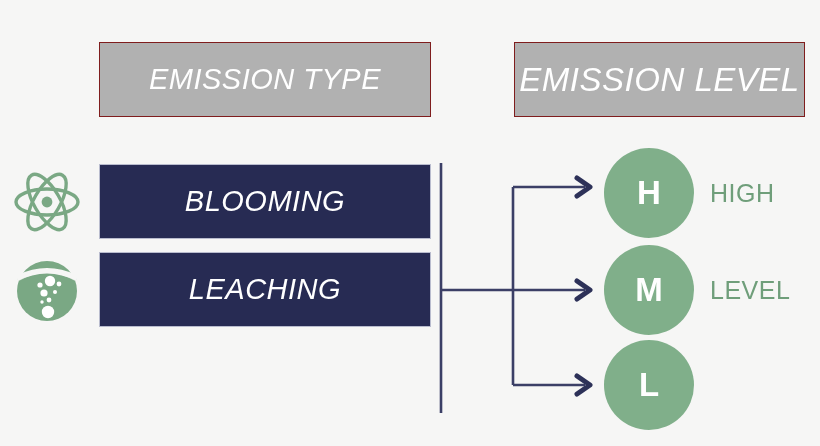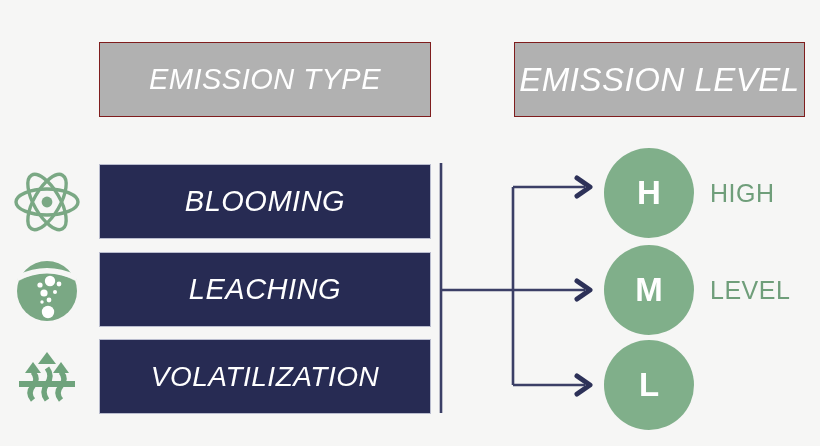--- a/index.html
+++ b/index.html
@@ -172,38 +172,20 @@
           <circle cx="43" cy="37" r="2.0"></circle>
           <circle cx="37" cy="45" r="2.4"></circle>
           <circle cx="30" cy="47" r="1.7"></circle>
           <circle cx="36" cy="57" r="6.2"></circle>
         </g>
       </svg>
     </div>
     <div class="type-box" id="type-box-1">LEACHING</div>
   </div>
 
-  <div class="type-row" id="type-row-2">
-    <div class="type-icon">
-      <svg width="70" height="70" viewBox="0 0 70 70" aria-hidden="true">
-        <g stroke="#6fa37c" stroke-width="5.4" fill="none" stroke-linecap="butt">
-          <path d="M21 58 q-6 -7 0 -14 q6 -7 0 -14"></path>
-          <path d="M35 58 q-6 -8 0 -16 q6 -8 0 -16"></path>
-          <path d="M49 58 q-6 -7 0 -14 q6 -7 0 -14"></path>
-        </g>
-        <g fill="#6fa37c">
-          <polygon points="21,20 13,31 29,31"></polygon>
-          <polygon points="35,10 26,22 44,22"></polygon>
-          <polygon points="49,20 41,31 57,31"></polygon>
-        </g>
-        <rect x="7" y="39" width="56" height="6" fill="#6fa37c"></rect>
-      </svg>
-    </div>
-    <div class="type-box" id="type-box-2">VOLATILIZATION</div>
-  </div>
 
   <svg id="connector" aria-hidden="true">
     <g stroke="#3b3f66" stroke-width="2.6" fill="none">
 
       <line x1="441" y1="163" x2="441" y2="413"></line>
 
       <line x1="441" y1="290" x2="513" y2="290"></line>
 
       <line x1="513" y1="187" x2="513" y2="385"></line>
 

